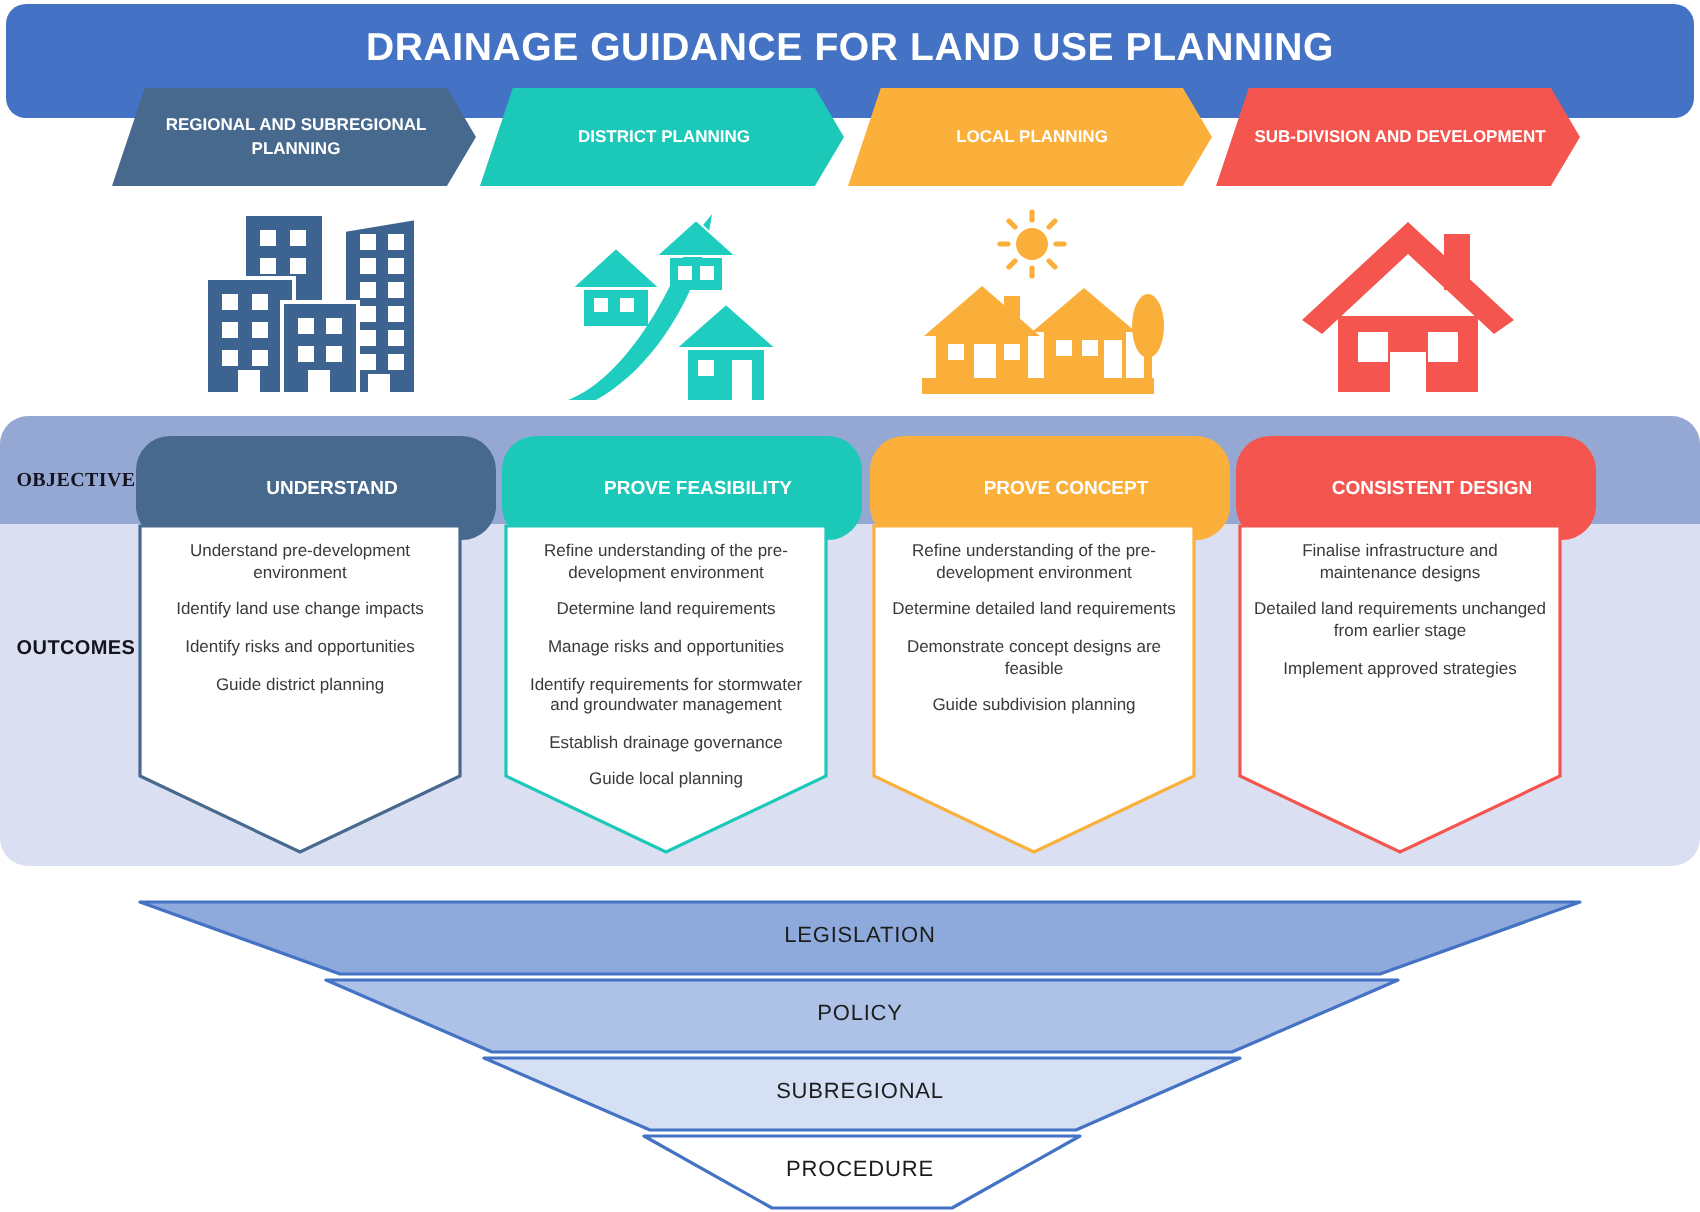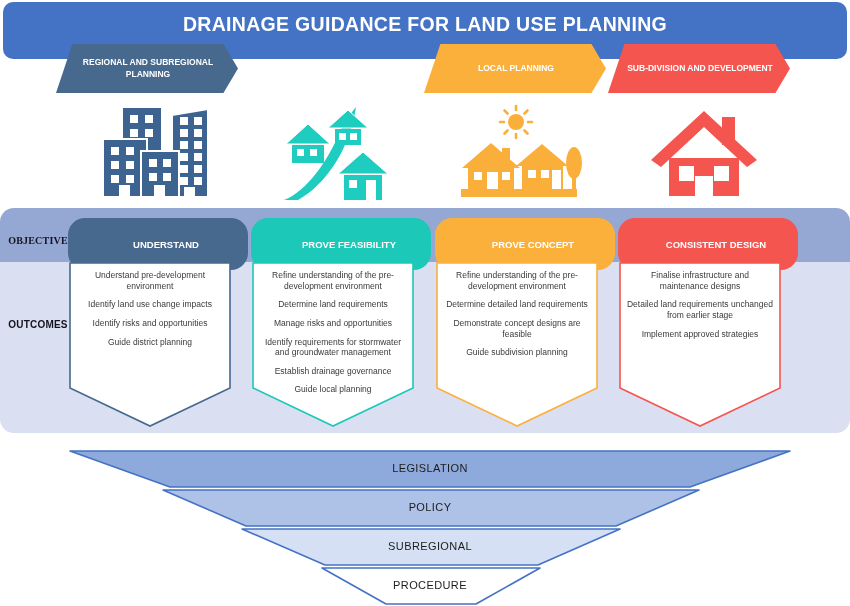--- a/index.html
+++ b/index.html
@@ -59,20 +59,23 @@
 </head>
 <body>
 
 <div class="canvas">
 
   <div class="header"></div>
   <div class="title">DRAINAGE GUIDANCE FOR LAND USE PLANNING</div>
 
   <div class="banner s0">
       <span>REGIONAL AND SUBREGIONAL PLANNING</span>
+    </div>
+  <div class="banner s1">
+      <span>DISTRICT PLANNING</span>
     </div>
   <div class="banner s2">
       <span>LOCAL PLANNING</span>
     </div>
   <div class="banner s3">
       <span>SUB-DIVISION AND DEVELOPMENT</span>
     </div>
 
   <svg class="icon" style="left:95px;top:102px" width="118" height="102">
     <g fill="#3D6390" stroke="#fff" stroke-width="2">

